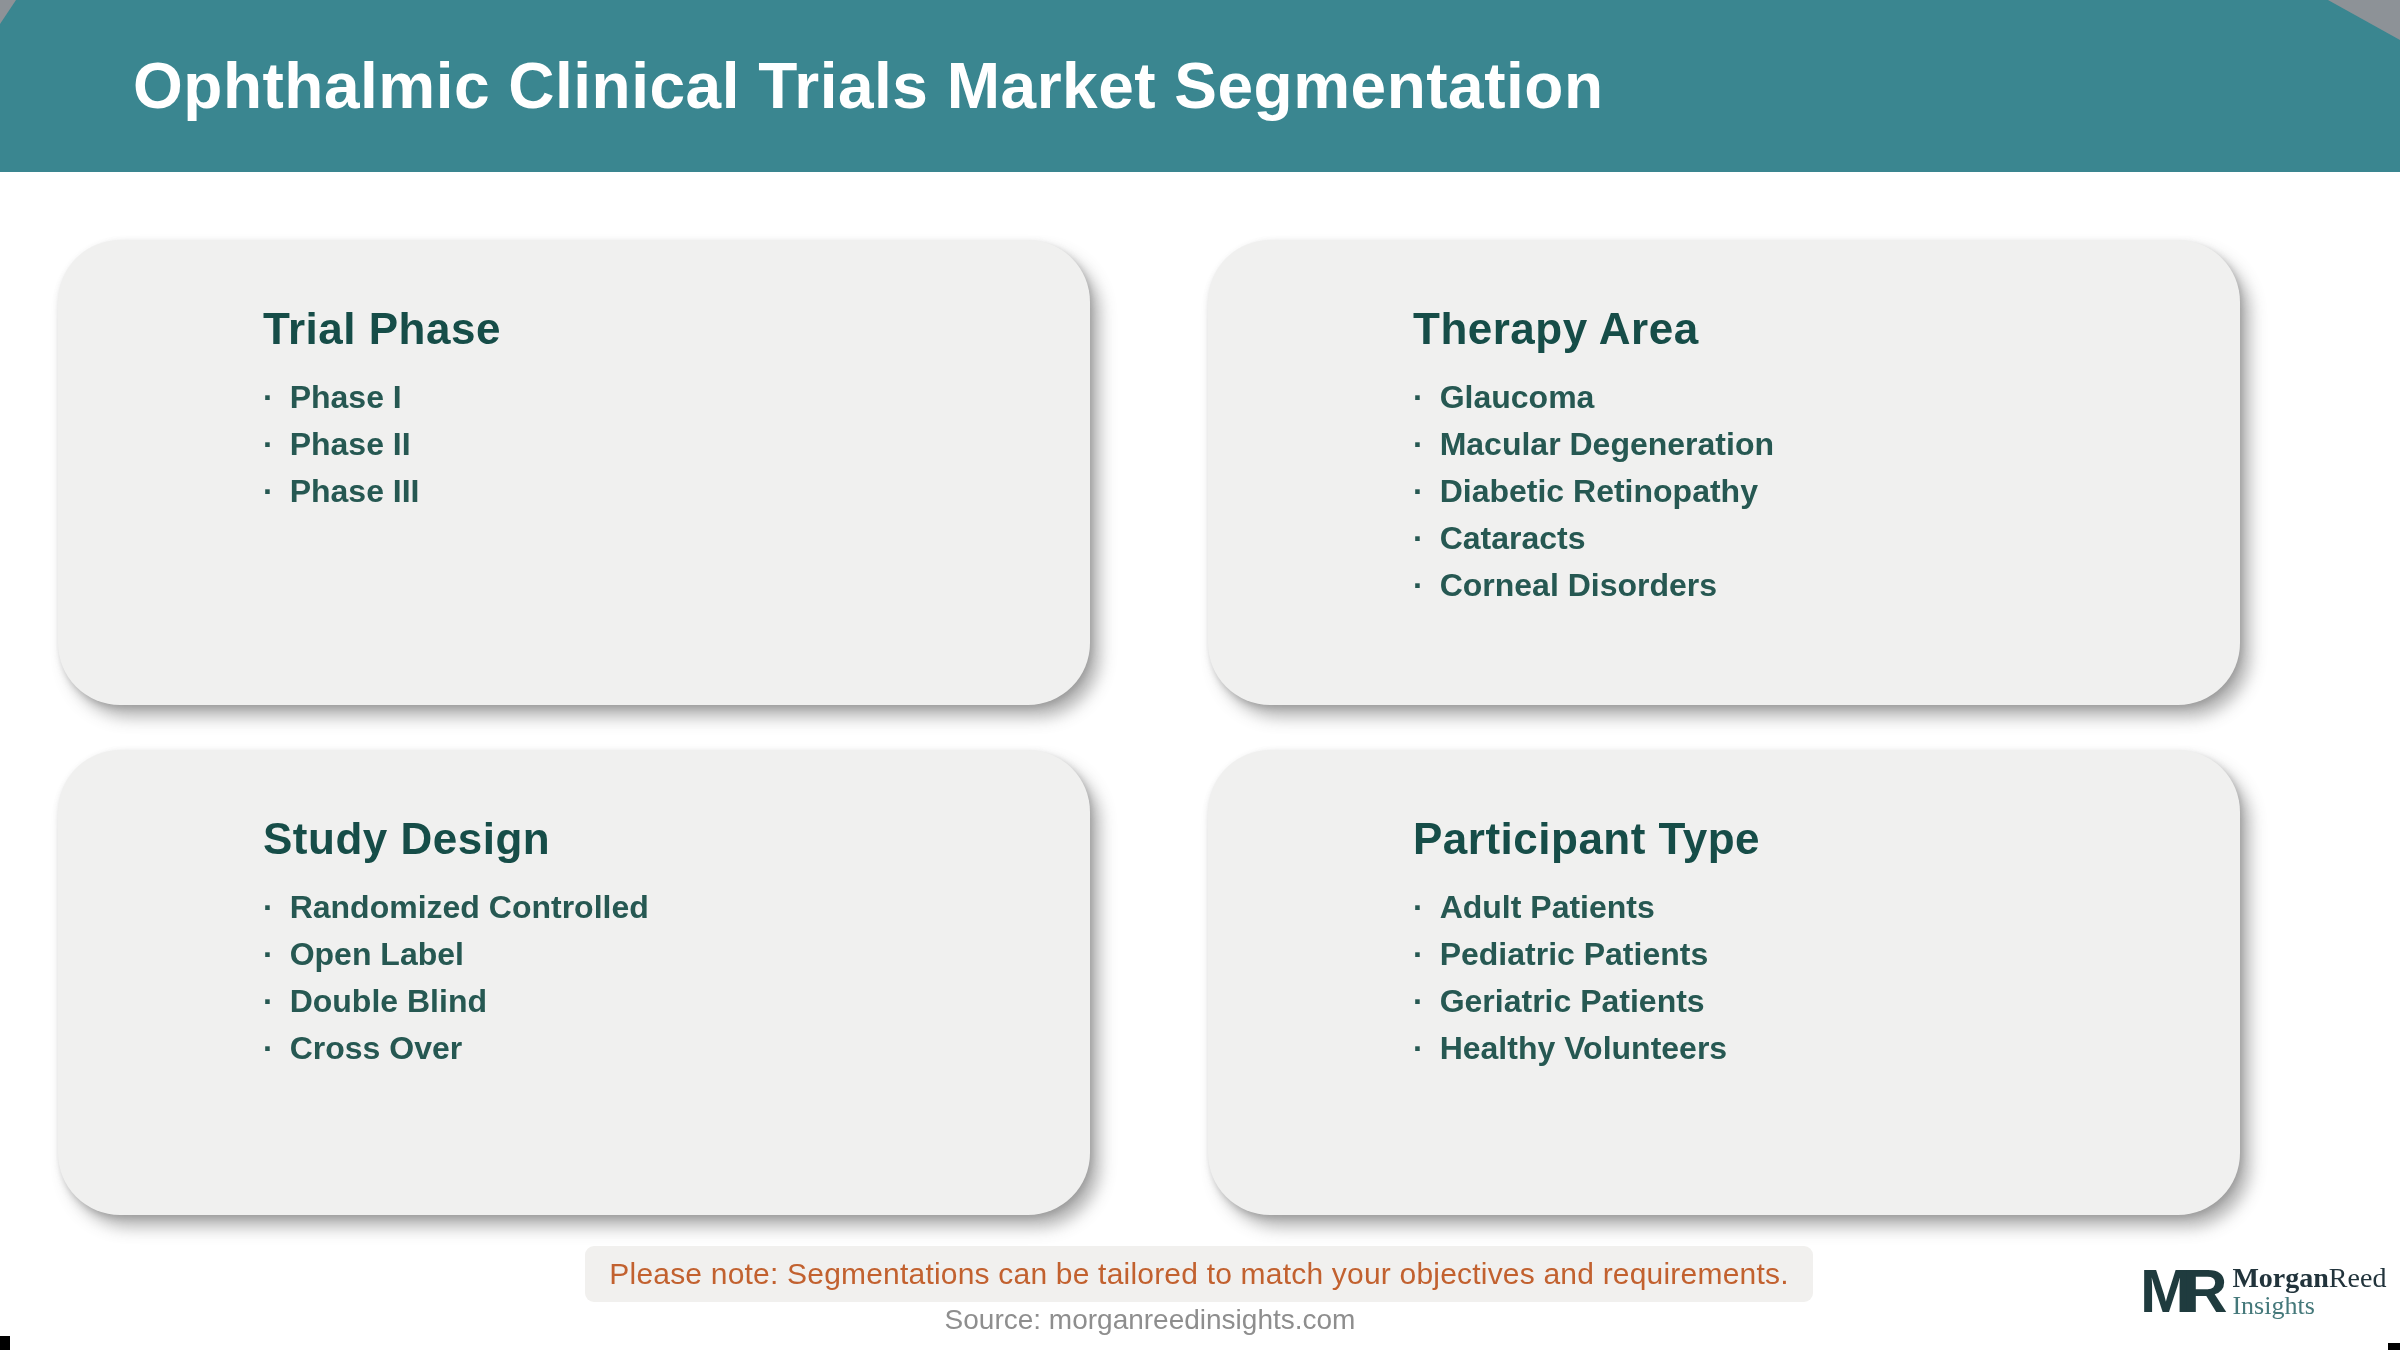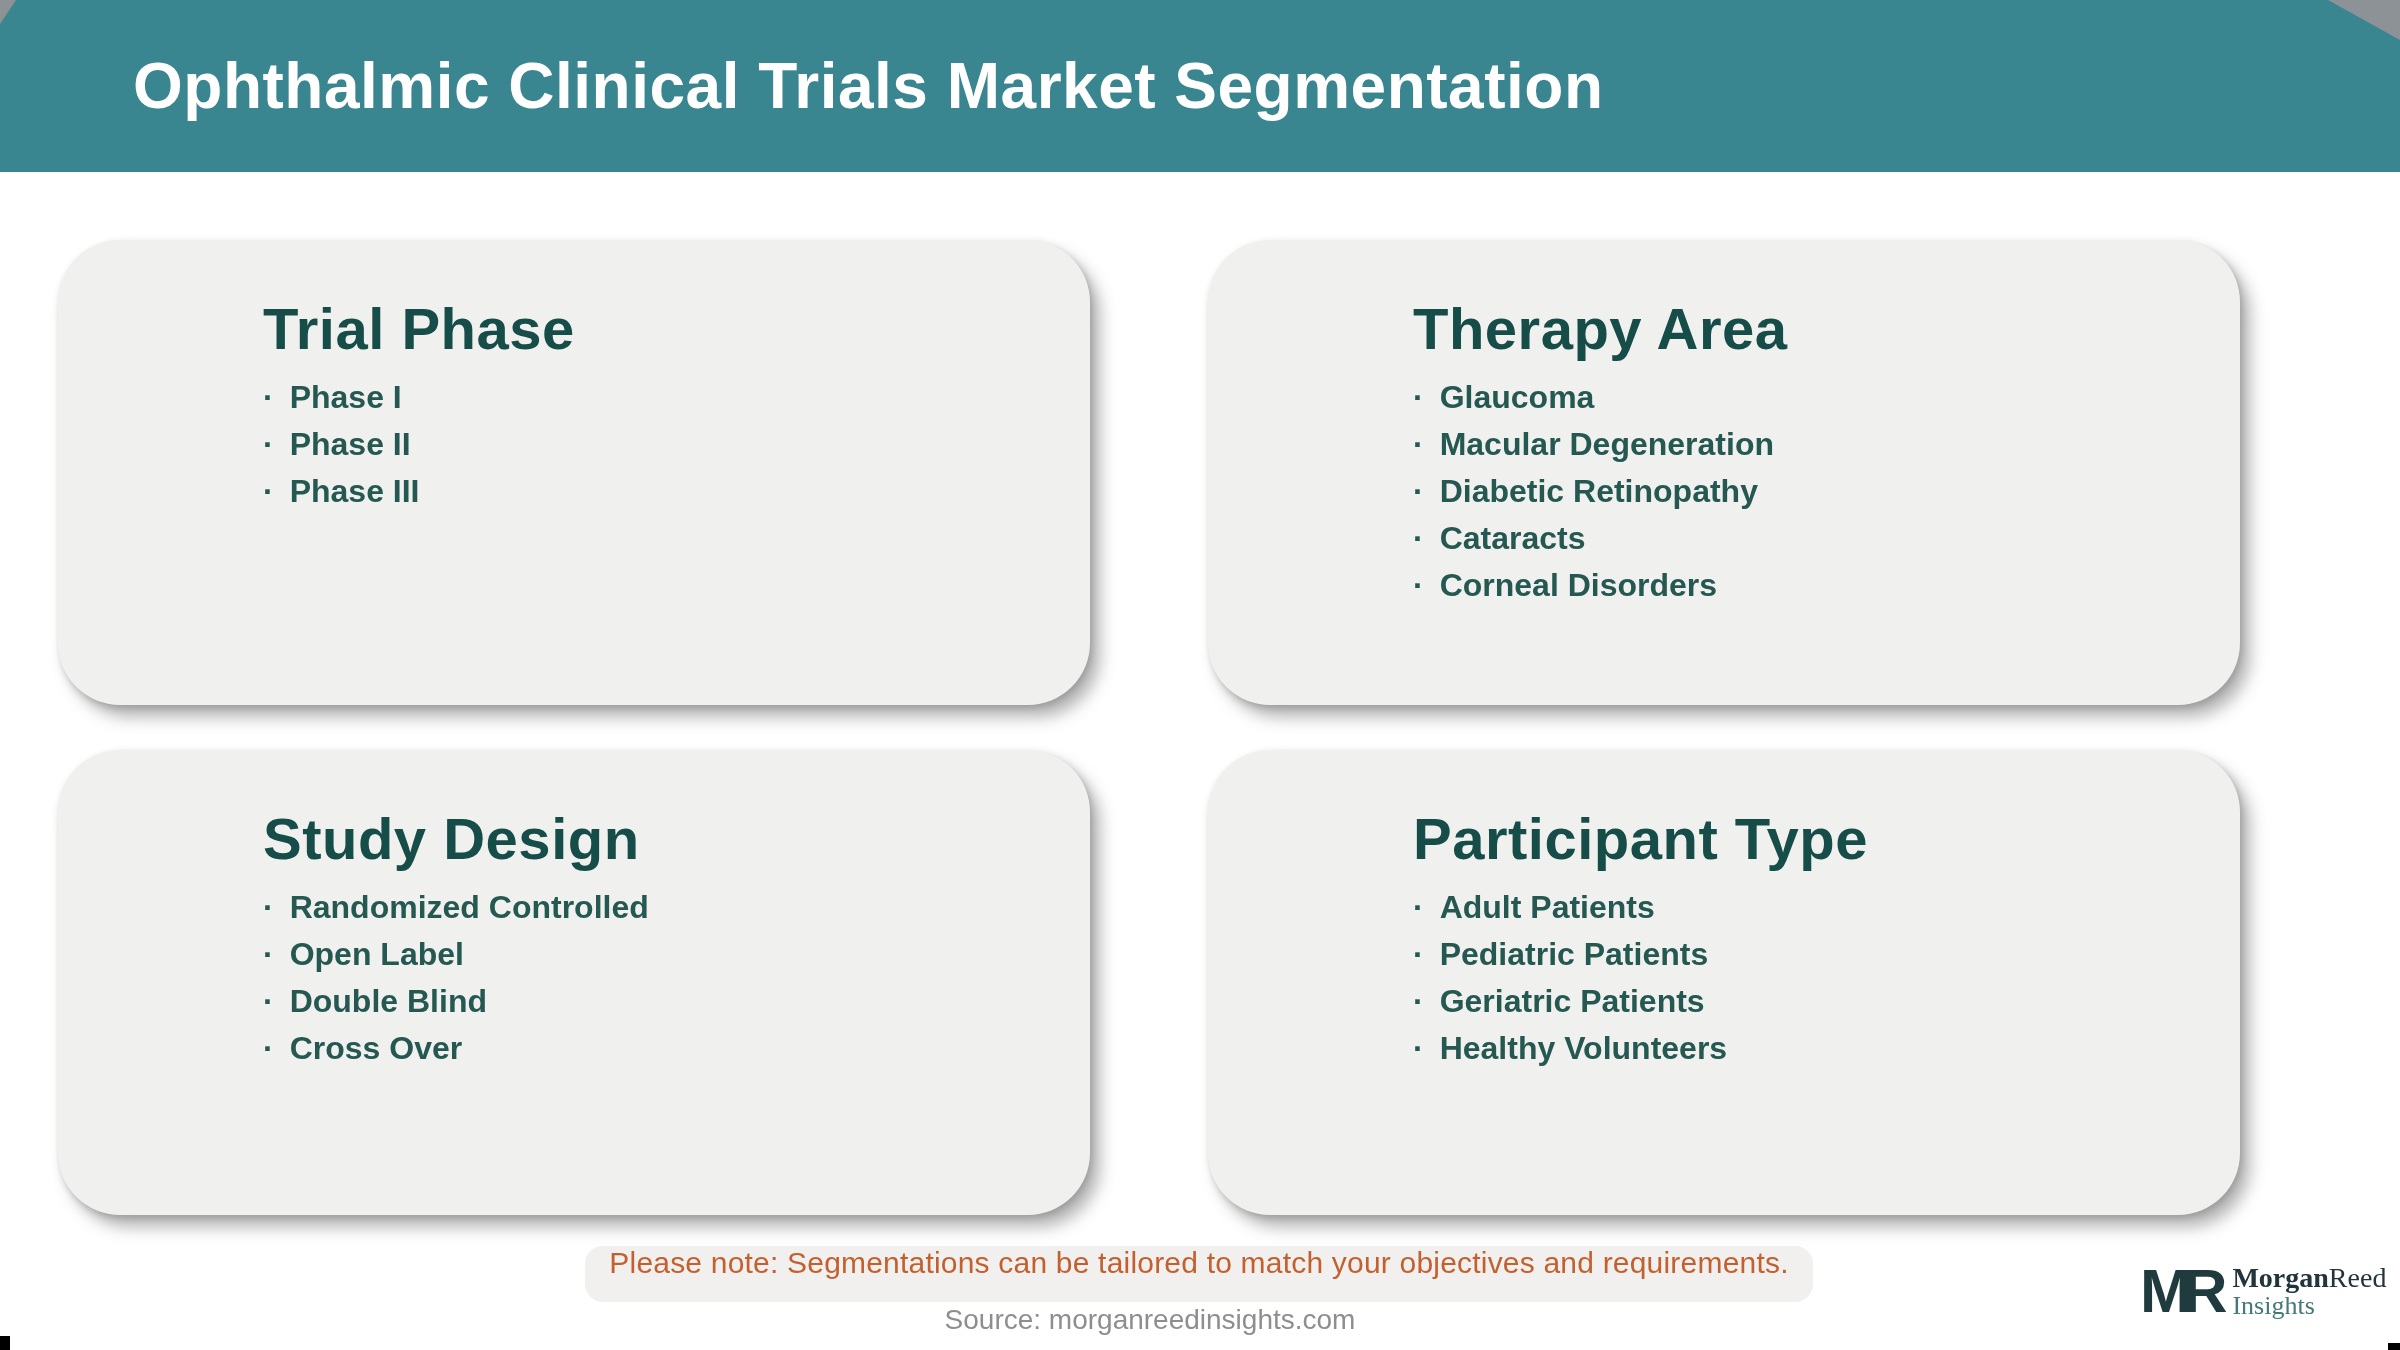--- a/index.html
+++ b/index.html
@@ -29,37 +29,37 @@
     position:absolute;width:1032px;height:465px;border-radius:62px;
     background:#f0f0ef;
     box-shadow:10px 12px 16px rgba(90,90,90,.45), 2px 3px 6px rgba(120,120,120,.35);
     box-sizing:border-box;padding:56px 60px 0 205px;
   }
   .card.c1{left:58px;top:240px;}
   .card.c2{left:1208px;top:240px;}
   .card.c3{left:58px;top:750px;}
   .card.c4{left:1208px;top:750px;}
   .card h2{
-    margin:0;font-size:58px;line-height:66px;font-weight:700;color:#164d48;
+    margin:0;font-size:44px;line-height:66px;font-weight:700;color:#164d48;
     letter-spacing:.5px;
   }
   .card ul{
     margin:12px 0 0 0;padding:0;list-style:none;font-weight:bold;
   }
   .card ul li{
     font-size:32px;line-height:47px;color:#265852;
   }
   .card ul li::before{
     content:"\00B7";margin-right:16px;color:#265852;
   }
   
   .note-banner{
     position:absolute;left:585px;top:1246px;width:1228px;height:56px;
-    background:#f1f0ee;border-radius:18px;
-    display:flex;justify-content:center;
+    background:#f1f0ee;border-radius:9px;
+    display:flex;align-items:center;justify-content:center;
   }
   .note-banner span{
     color:#c2612f;font-size:30px;letter-spacing:.2px;
   }
   .source-text{
     position:absolute;left:585px;top:1304px;width:1130px;
     text-align:center;color:#8e8e8e;font-size:28px;
   }
   
   .logo{

